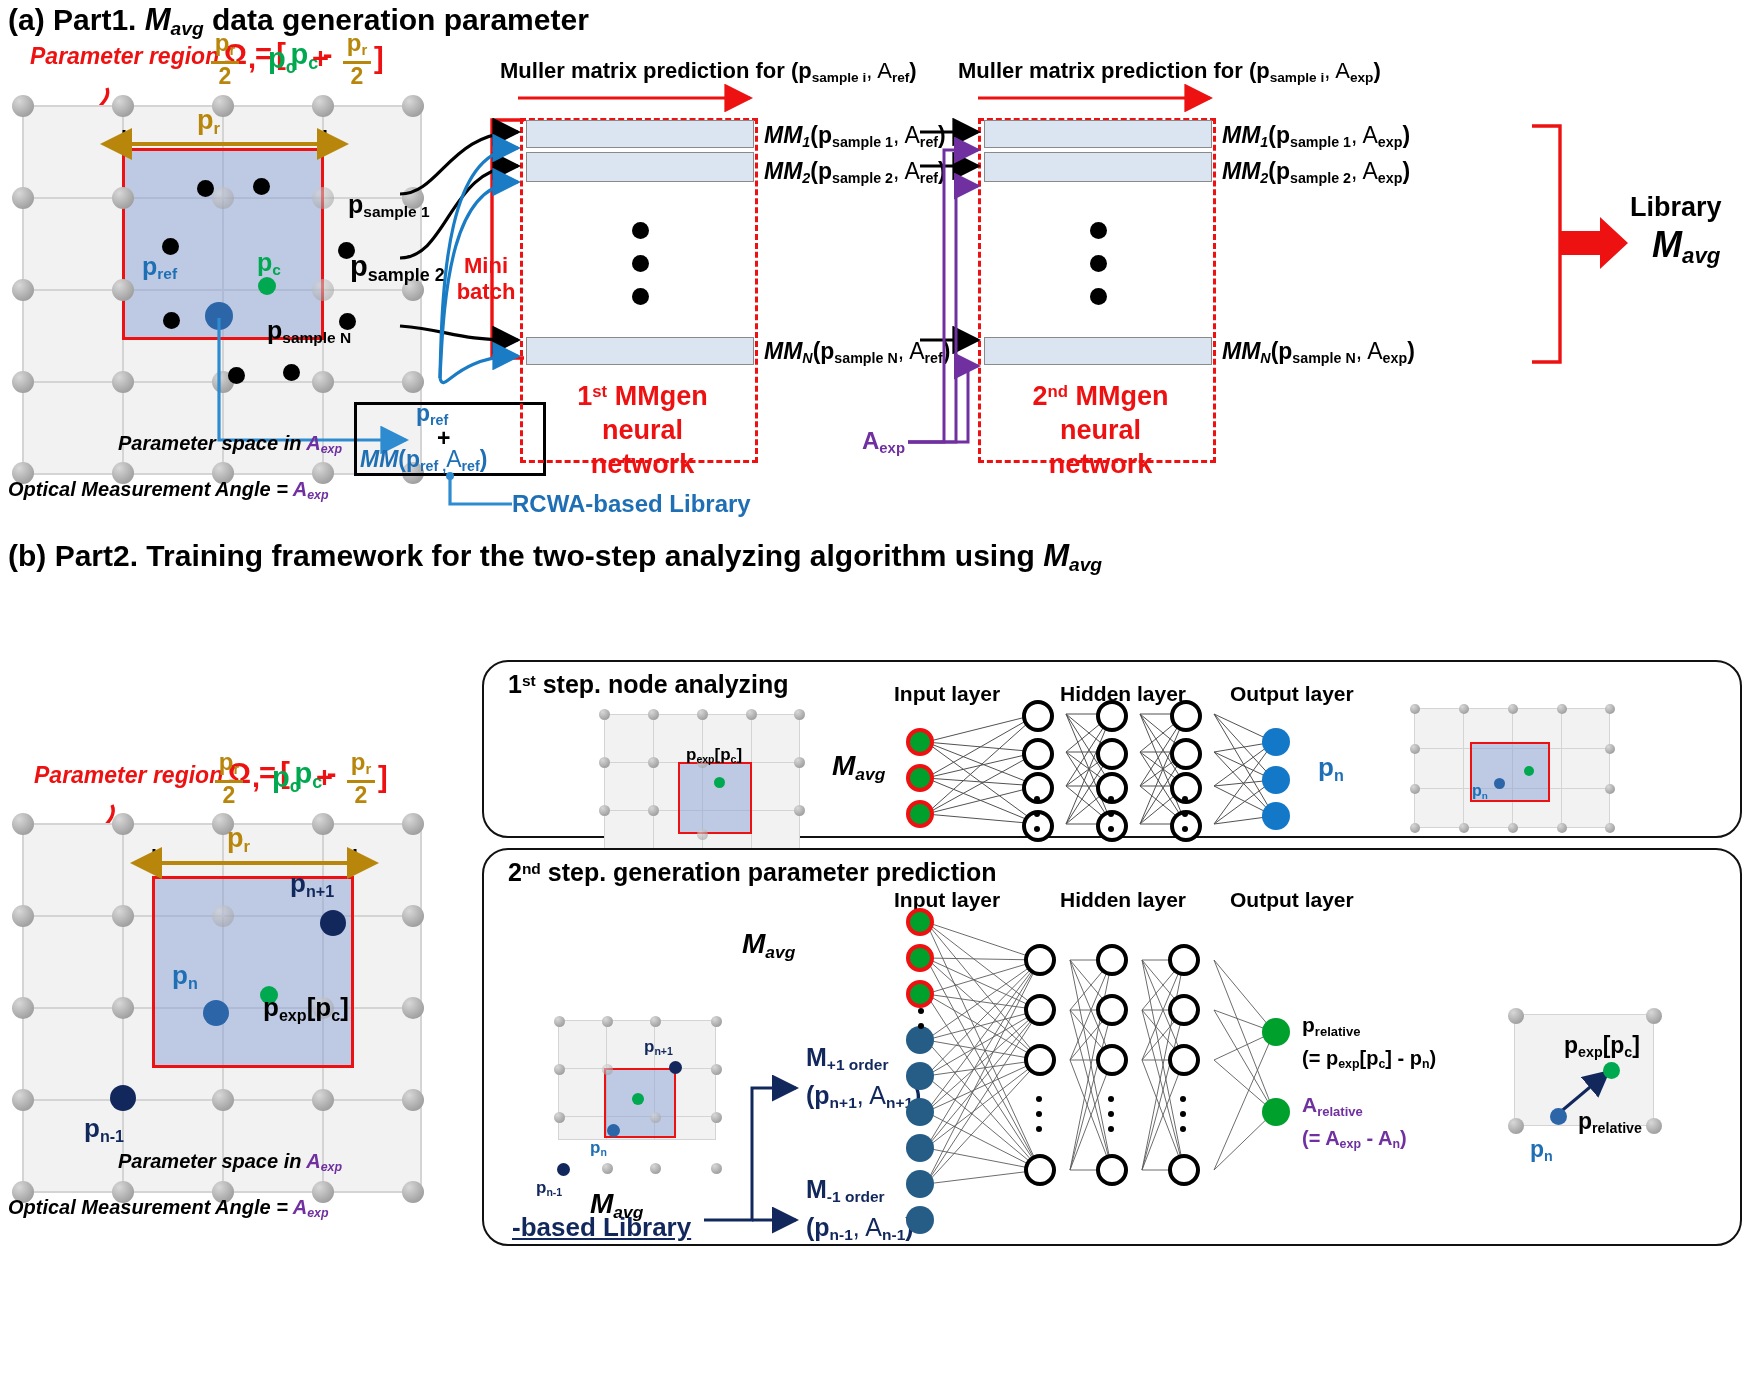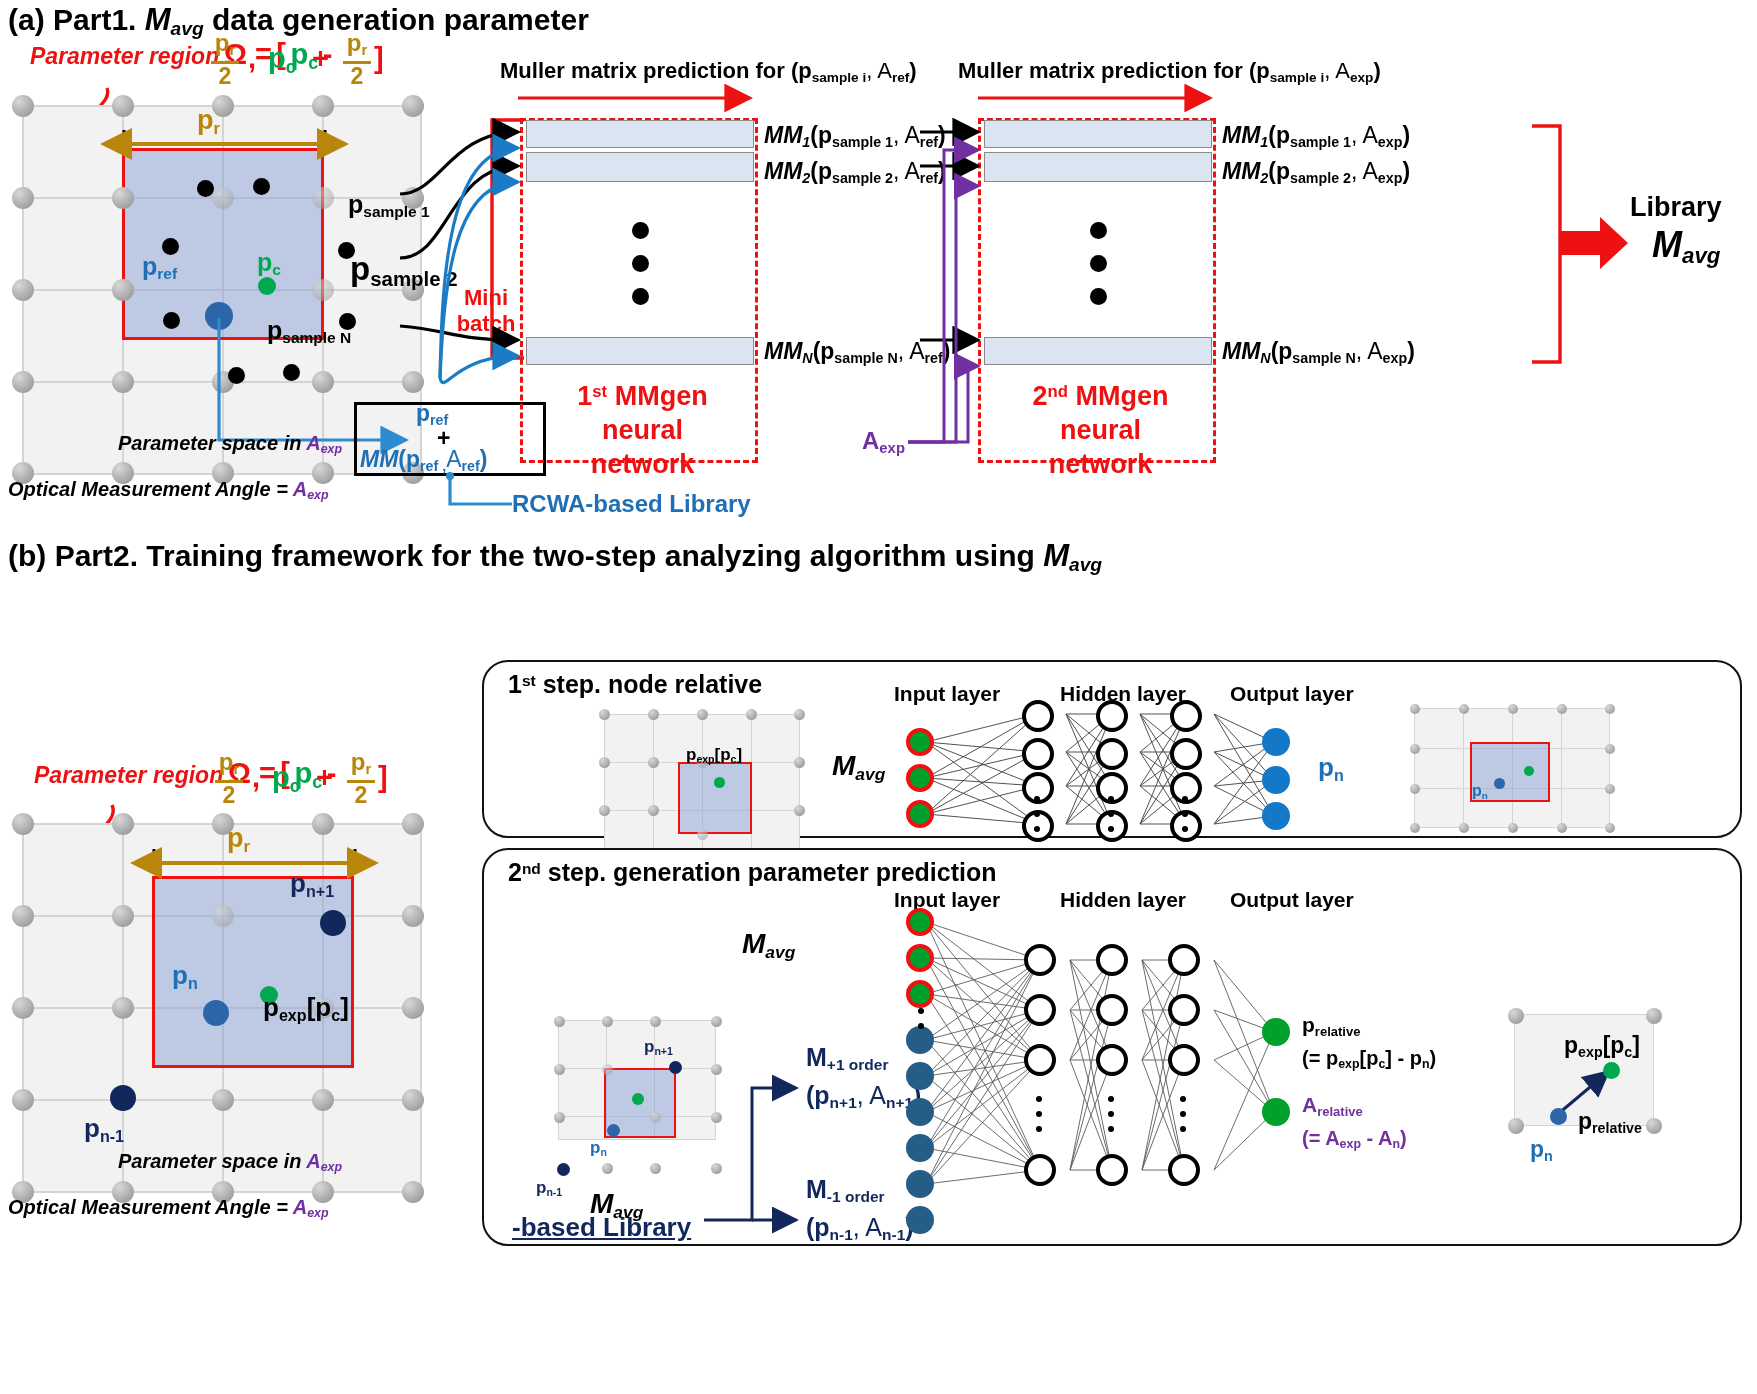--- a/index.html
+++ b/index.html
@@ -155,21 +155,21 @@
 <div class="dot black" style="left:338px;top:242px;width:17px;height:17px;"></div>
 <div class="dot black" style="left:163px;top:312px;width:17px;height:17px;"></div>
 <div class="dot black" style="left:339px;top:313px;width:17px;height:17px;"></div>
 <div class="dot black" style="left:228px;top:367px;width:17px;height:17px;"></div>
 <div class="dot black" style="left:283px;top:364px;width:17px;height:17px;"></div>
 
 <div class="dot greenD" style="left:258px;top:277px;width:18px;height:18px;"></div>
 <div class="dot blueD" style="left:205px;top:302px;width:28px;height:28px;"></div>
 
 <div class="abs b" style="left:348px;top:190px;font-size:25px;"><span>p</span><sub>sample 1</sub></div>
-<div class="abs b" style="left:350px;top:250px;font-size:33px;"><span>p</span><sub>sample 2</sub></div>
+<div class="abs b" style="left:350px;top:250px;font-size:29px;"><span>p</span><sub>sample 2</sub></div>
 <div class="abs b" style="left:267px;top:316px;font-size:25px;"><span>p</span><sub>sample N</sub></div>
 <div class="abs b blue" style="left:142px;top:252px;font-size:25px;"><span>p</span><sub>ref</sub></div>
 <div class="abs b green" style="left:257px;top:248px;font-size:25px;"><span>p</span><sub>c</sub></div>
 
 <svg class="abs" style="left:210px;top:318px;width:220px;height:150px;">
   <defs>
       <marker id="blueAr" markerWidth="9" markerHeight="9" refX="8" refY="4.5" orient="auto">
         <path d="M0,0 L9,4.5 L0,9 z" fill="#2e8bd0"></path>
       </marker>
     </defs>
@@ -195,21 +195,21 @@
 <svg class="abs" style="left:420px;top:474px;width:200px;height:46px;">
   <path d="M30,0 L30,30 L92,30" fill="none" stroke="#2e8bd0" stroke-width="3.2"></path>
   <circle cx="30" cy="2" r="4" fill="#2e8bd0"></circle>
 </svg>
 <div class="abs b blue" style="left:512px;top:490px;font-size:24px;">RCWA-based Library</div>
 
 <svg class="abs" style="left:488px;top:118px;width:40px;height:242px;">
   <path d="M36,2 L4,2 L4,240 L36,240" fill="none" stroke="#ee1111" stroke-width="3.4"></path>
 </svg>
 <div class="abs b red" style="left:452px;top:253px;font-size:22px;text-align:center;width:68px;line-height:26px;">
-  <span style="display:block;margin-top:32px;">Mini</span>
+  <span style="display:block;">Mini</span>
   <span style="display:block;">batch</span>
 </div>
 
 <div class="abs b" style="left:500px;top:58px;font-size:22px;">
   <span>Muller matrix prediction for (p</span><sub>sample i</sub><span style="font-weight:normal;">, A</span><sub>ref</sub><span>)</span>
 </div>
 <svg class="abs" style="left:518px;top:90px;width:240px;height:20px;">
   <defs>
       <marker id="redAr" markerWidth="9" markerHeight="9" refX="8" refY="4.5" orient="auto">
         <path d="M0,0 L9,4.5 L0,9 z" fill="#ee1111"></path>
@@ -409,21 +409,21 @@
   <span>Parameter space in</span>
   <span class="purple"><span>A</span><sub>exp</sub></span>
 </div>
 <div class="abs i b" style="left:8px;top:1196px;font-size:20px;">
   <span>Optical Measurement Angle =</span>
   <span class="purple"><span>A</span><sub>exp</sub></span>
 </div>
 
 <div class="rpanel" style="left:482px;top:660px;width:1260px;height:178px;"></div>
 <div class="abs b" style="left:508px;top:670px;font-size:25px;">
-  <span>1</span><sup>st</sup><span> step. node relative</span>
+  <span>1</span><sup>st</sup><span> step. node analyzing</span>
 </div>
 
 <div class="gridpanel" style="left:604px;top:714px;width:196px;height:144px;">
   <div class="gline" style="left:0;top:0;width:196px;height:1px;"></div>
   <div class="gline" style="left:0;top:48px;width:196px;height:1px;"></div>
   <div class="gline" style="left:0;top:96px;width:196px;height:1px;"></div>
   <div class="gline" style="left:0;top:143px;width:196px;height:1px;"></div>
   <div class="gline" style="left:0;top:0;width:1px;height:144px;"></div>
   <div class="gline" style="left:49px;top:0;width:1px;height:144px;"></div>
   <div class="gline" style="left:98px;top:0;width:1px;height:144px;"></div>

